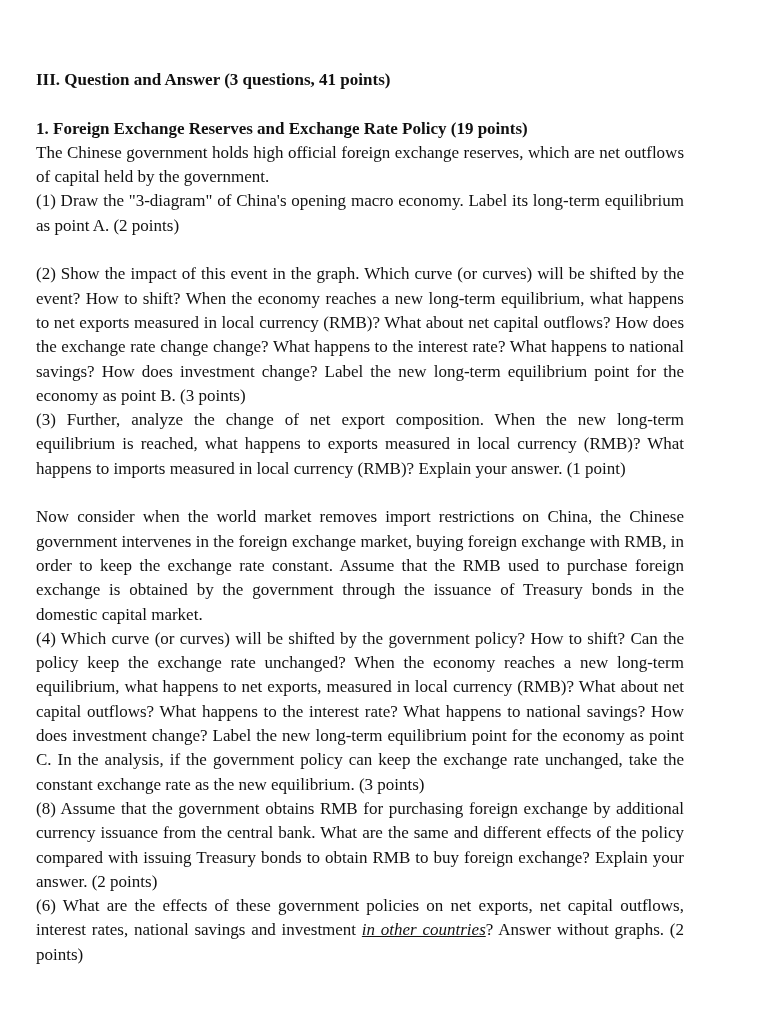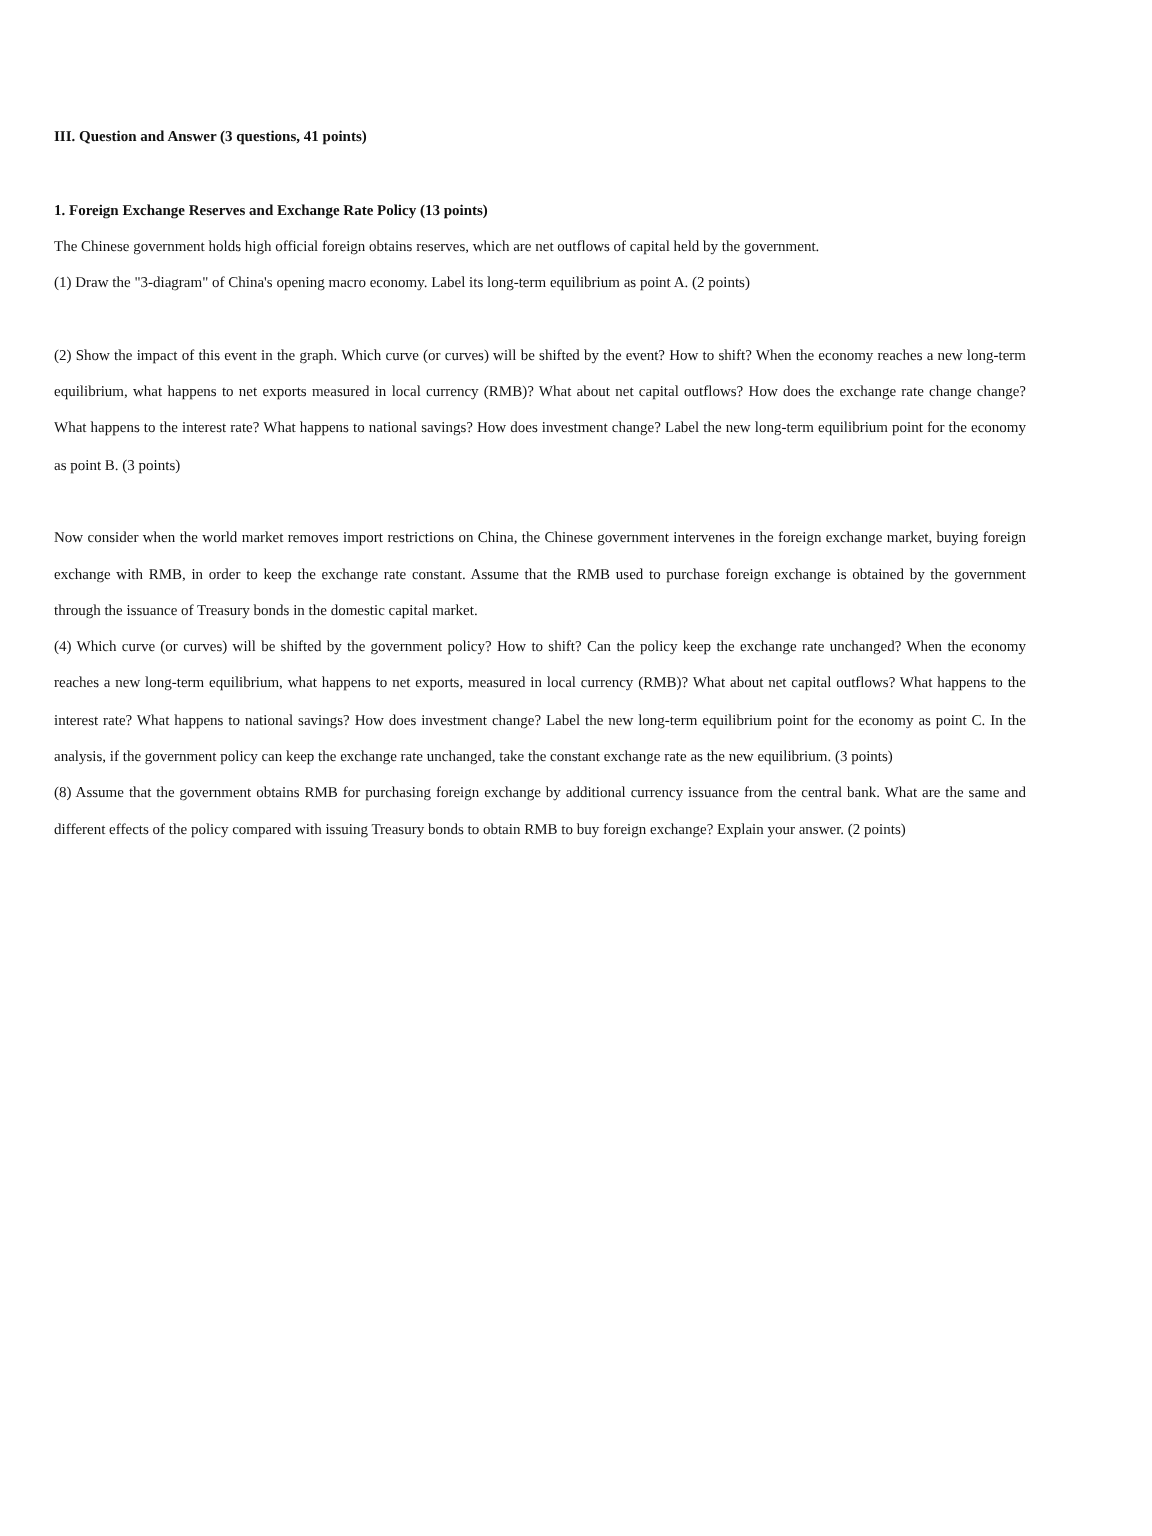--- a/index.html
+++ b/index.html
@@ -11,23 +11,23 @@
       width: 768px;
       height: 1024px;
       position: relative;
       overflow: hidden;
       font-family: "Liberation Serif", "DejaVu Serif", serif;
       color: #111111;
     }
     .page {
       position: absolute;
       left: 36px;
-      top: 80px;
+      top: 68px;
       width: 648px;
-      font-size: 10px;
+      font-size: 17px;
       line-height: 24.3px;
     }
     .section-title {
       font-weight: bold;
       margin: 0;
     }
     .question-title {
       font-weight: bold;
       margin: 0;
     }
@@ -44,24 +44,26 @@
       text-decoration: underline;
     }
   </style>
 </head>
 <body>
 
 <div class="page">
   <p class="section-title">III. Question and Answer (3 questions, 41 points)</p>
   <div class="gap"></div>
 
-  <p class="question-title">1. Foreign Exchange Reserves and Exchange Rate Policy (13 points)</p>
-  <p>The Chinese government holds high official foreign obtains reserves, which are net outflows of capital held by the government.</p>
+  <p class="question-title">1. Foreign Exchange Reserves and Exchange Rate Policy (19 points)</p>
+  <p>The Chinese government holds high official foreign exchange reserves, which are net outflows of capital held by the government.</p>
   <p>(1) Draw the "3-diagram" of China's opening macro economy. Label its long-term equilibrium as point A. (2 points)</p>
   <div class="gap"></div>
 
   <p>(2) Show the impact of this event in the graph. Which curve (or curves) will be shifted by the event? How to shift? When the economy reaches a new long-term equilibrium, what happens to net exports measured in local currency (RMB)? What about net capital outflows? How does the exchange rate change change? What happens to the interest rate? What happens to national savings? How does investment change? Label the new long-term equilibrium point for the economy as point B. (3 points)</p>
+  <p>(3) Further, analyze the change of net export composition. When the new long-term equilibrium is reached, what happens to exports measured in local currency (RMB)? What happens to imports measured in local currency (RMB)? Explain your answer. (1 point)</p>
   <div class="gap"></div>
 
   <p>Now consider when the world market removes import restrictions on China, the Chinese government intervenes in the foreign exchange market, buying foreign exchange with RMB, in order to keep the exchange rate constant. Assume that the RMB used to purchase foreign exchange is obtained by the government through the issuance of Treasury bonds in the domestic capital market.</p>
   <p>(4) Which curve (or curves) will be shifted by the government policy? How to shift? Can the policy keep the exchange rate unchanged? When the economy reaches a new long-term equilibrium, what happens to net exports, measured in local currency (RMB)? What about net capital outflows? What happens to the interest rate? What happens to national savings? How does investment change? Label the new long-term equilibrium point for the economy as point C. In the analysis, if the government policy can keep the exchange rate unchanged, take the constant exchange rate as the new equilibrium. (3 points)</p>
   <p>(8) Assume that the government obtains RMB for purchasing foreign exchange by additional currency issuance from the central bank. What are the same and different effects of the policy compared with issuing Treasury bonds to obtain RMB to buy foreign exchange? Explain your answer. (2 points)</p>
+  <p><span>(6) What are the effects of these government policies on net exports, net capital outflows, interest rates, national savings and investment </span><span class="ul-italic">in other countries</span><span>? Answer without graphs. (2 points)</span></p>
 </div>
 
 </body></html>

